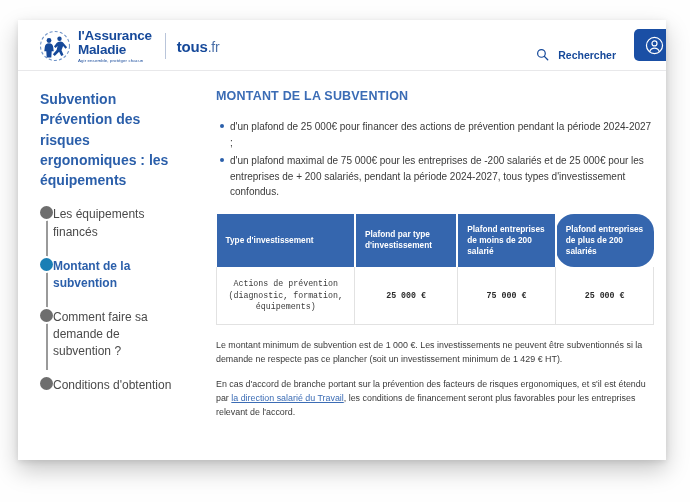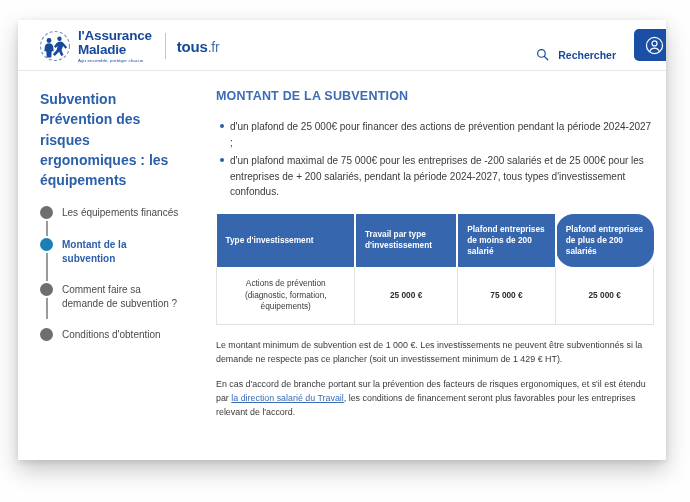--- a/index.html
+++ b/index.html
@@ -188,23 +188,22 @@
     height: 13px;
     border-radius: 50%;
     background: #6e6e6e;
     flex: none;
     margin-top: 0px;
     box-shadow: 0 0 0 2px #ffffff;
   }
   .nav-item.active .nav-dot { background: #1a7fb5; }
 
   .nav-label {
-    font-size: 10px;
+    font-size: 12px;
     color: #4a4a4a;
-    margin-left: 9px;
     line-height: 1.42;
     width: 120px;
   }
   .nav-item.active .nav-label {
     color: #2b5faa;
     font-weight: bold;
   }
 
   
   .content {
@@ -279,20 +278,21 @@
   table.subv-table td {
     font-size: 8.3px;
     color: #2c2c2c;
     padding: 11px 9px;
     text-align: center;
     vertical-align: middle;
     line-height: 1.4;
     border: 1px solid #e2e2e2;
     border-top: none;
     background: #ffffff;
+    font-family: Liberation Mono, monospace;
   }
   table.subv-table td.label-cell {
     font-weight: normal;
     color: #3a3a3a;
   }
   table.subv-table td.val-cell {
     font-weight: bold;
   }
 
   a.inline-link {
@@ -397,21 +397,21 @@
 
         <ul class="bullets">
           <li>d'un plafond de 25 000€ pour financer des actions de prévention pendant la période 2024-2027 ;</li>
           <li>d'un plafond maximal de 75 000€ pour les entreprises de -200 salariés et de 25 000€ pour les entreprises de + 200 salariés, pendant la période 2024-2027, tous types d'investissement confondus.</li>
         </ul>
 
         <table class="subv-table">
           <thead>
             <tr>
               <th class="col1">Type d'investissement</th>
-              <th class="col2">Travail par type d'investissement</th>
+              <th class="col2">Plafond par type d'investissement</th>
               <th class="col3">Plafond entreprises de moins de 200 salarié</th>
               <th class="col4">Plafond entreprises de plus de 200 salariés</th>
             </tr>
           </thead>
           <tbody>
             <tr>
               <td class="label-cell">Actions de prévention (diagnostic, formation, équipements)</td>
               <td class="val-cell">25 000 €</td>
               <td class="val-cell">75 000 €</td>
               <td class="val-cell">25 000 €</td>

